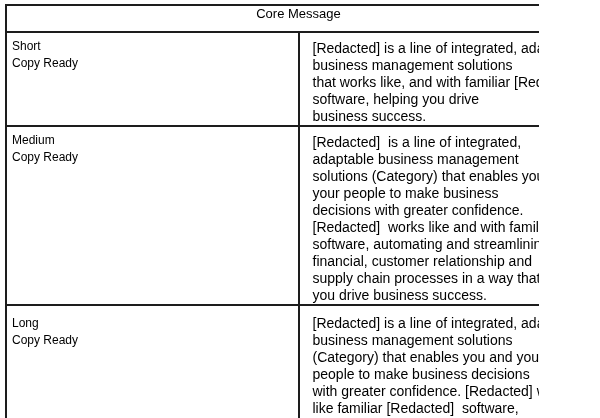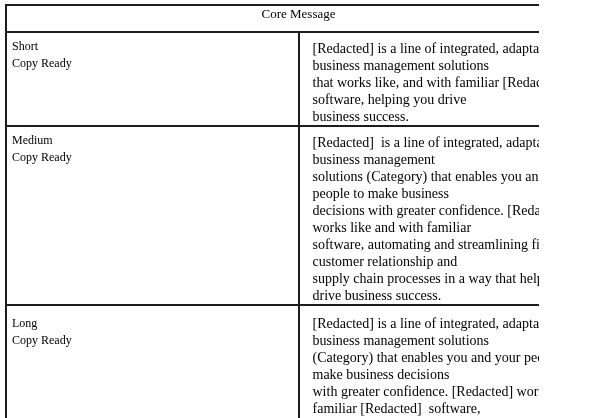--- a/index.html
+++ b/index.html
@@ -5,21 +5,21 @@
   html, body {
     margin: 0;
     padding: 0;
     background: #ffffff;
   }
   .page {
     position: relative;
     width: 539px;
     height: 418px;
     background: #ffffff;
-    font-family: Liberation Serif, serif;
+    font-family: Liberation Sans, sans-serif;
     color: #000000;
     overflow: hidden;
   }
   table.core-table {
     position: absolute;
     left: 5px;
     top: 4px;
     width: 587px;
     border-collapse: collapse;
     table-layout: fixed;

